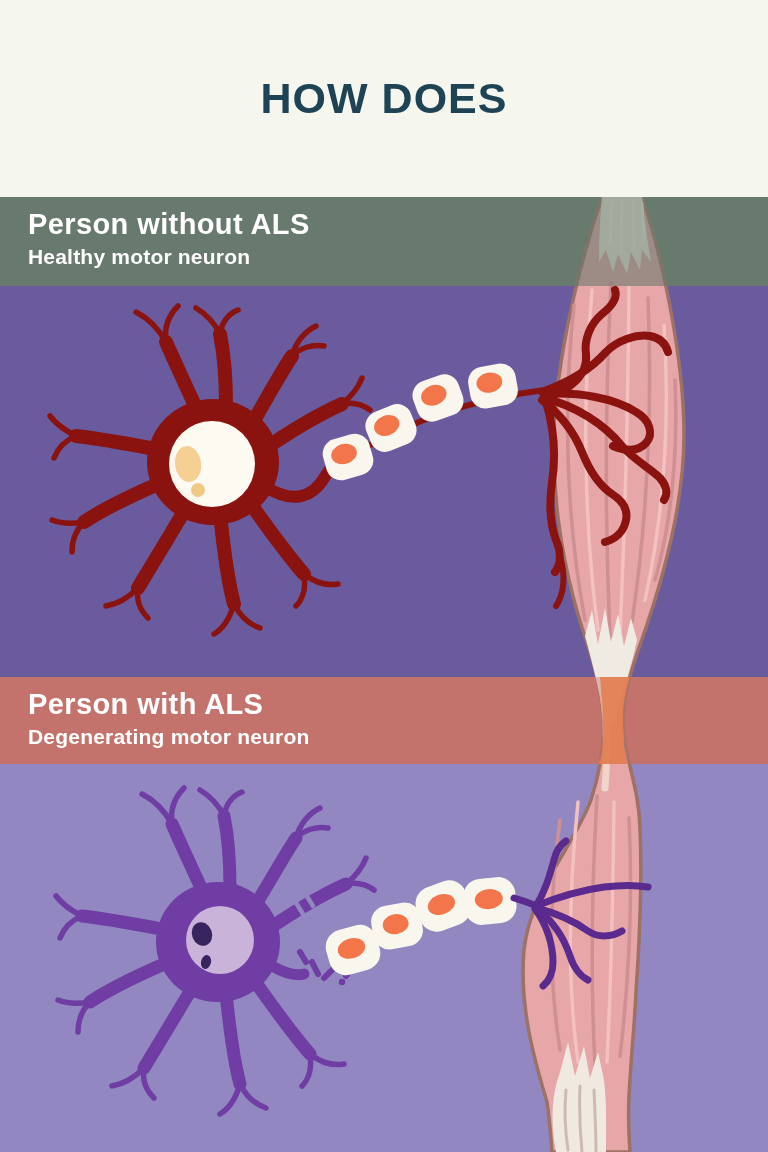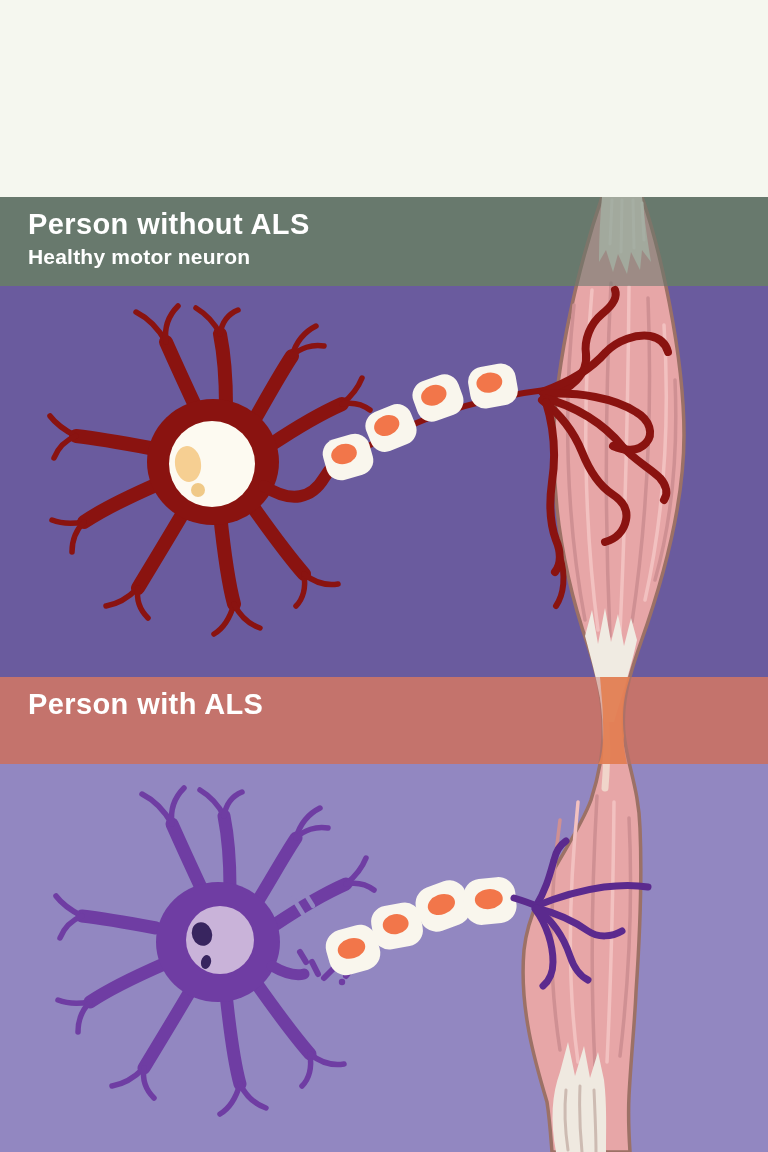--- a/index.html
+++ b/index.html
@@ -252,26 +252,27 @@
         <path d="M536,906 C558,897 582,890 604,887 C620,885 636,885 648,887"></path>
         <path d="M536,908 C556,913 574,921 588,931 C598,938 612,937 622,931"></path>
         <path d="M535,909 C547,925 553,945 553,962 C553,973 549,981 543,986"></path>
         <path d="M536,908 C552,920 564,938 570,956 C574,968 580,976 588,980"></path>
       </g>
     </g>
   </svg>
 
   <header class="title-block">
     <h1>
-      <br>
+      <span>HOW DOES</span><br>
     </h1>
   </header>
 
   <section class="band band--healthy">
     <h2>Person without ALS</h2>
     <p>Healthy motor neuron</p>
   </section>
 
   <section class="band band--als">
     <h2>Person with ALS</h2>
+    <p>Degenerating motor neuron</p>
   </section>
 
 </div>
 
 </body></html>

